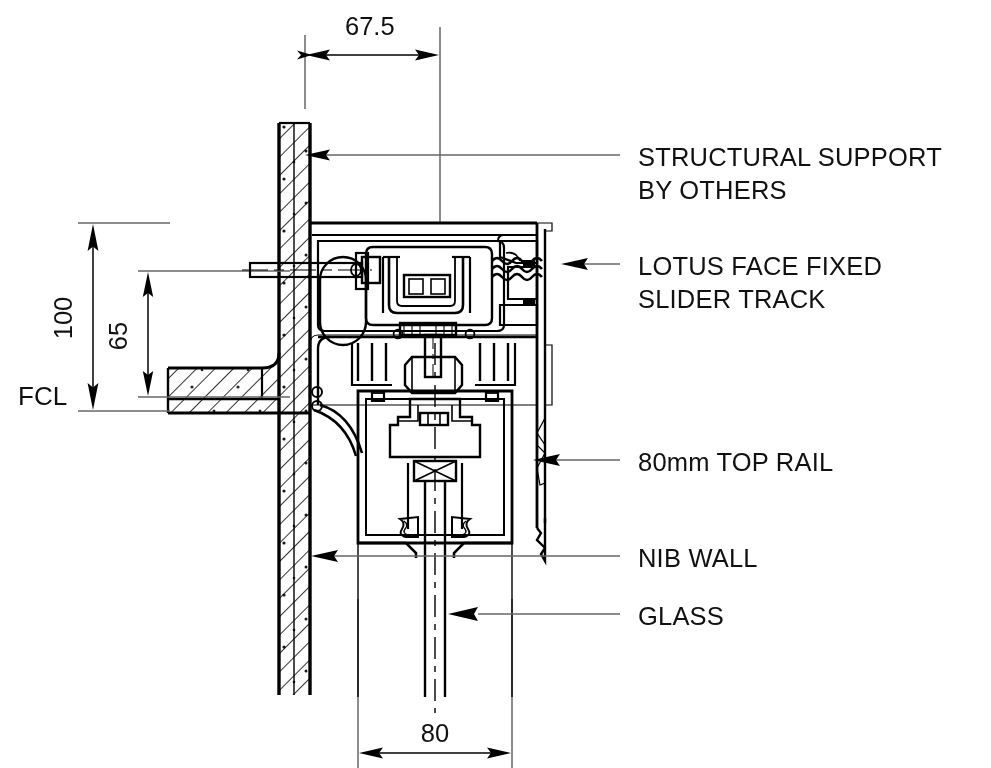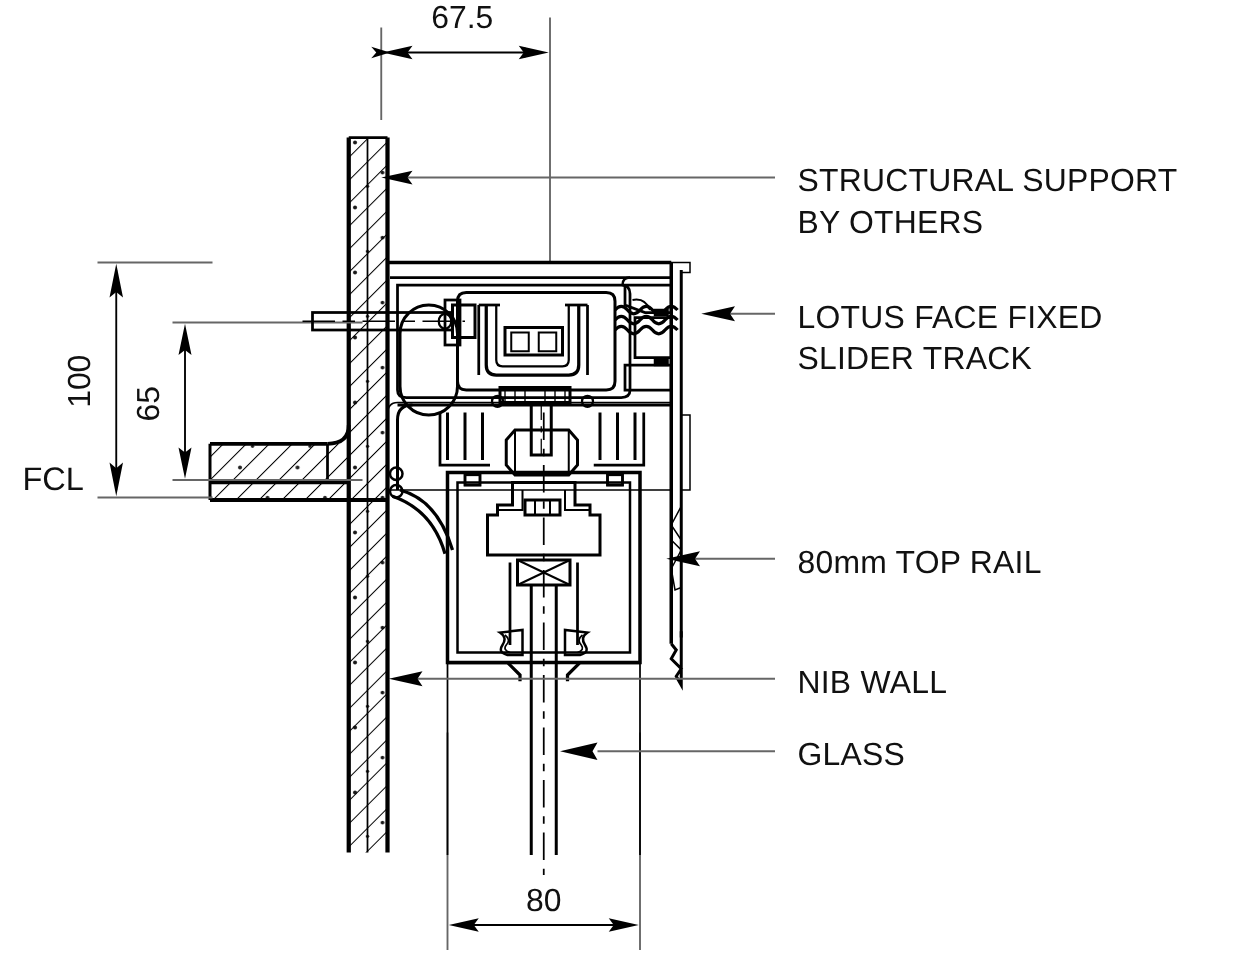--- a/index.html
+++ b/index.html
@@ -3,21 +3,21 @@
 <meta charset="utf-8">
 <title>Lotus Face Fixed Slider Track Detail</title>
 <style>
   html,body{margin:0;padding:0;background:#ffffff;}
   body{
     width:991px;height:768px;overflow:hidden;
     font-family:"Liberation Sans","DejaVu Sans",sans-serif;
     color:#000;
     position:relative;
   }
-  #sheet{position:absolute;left:0;top:0;width:991px;height:539px;}
+  #sheet{position:absolute;left:0;top:13px;width:991px;height:539px;}
   svg{display:block;}
   .anno{
     font-family:"Liberation Sans","DejaVu Sans",sans-serif;
     font-size:25.5px;
     fill:#111;
     letter-spacing:0.2px;
   }
   .dimtext{
     font-family:"Liberation Sans","DejaVu Sans",sans-serif;
     font-size:25.5px;

